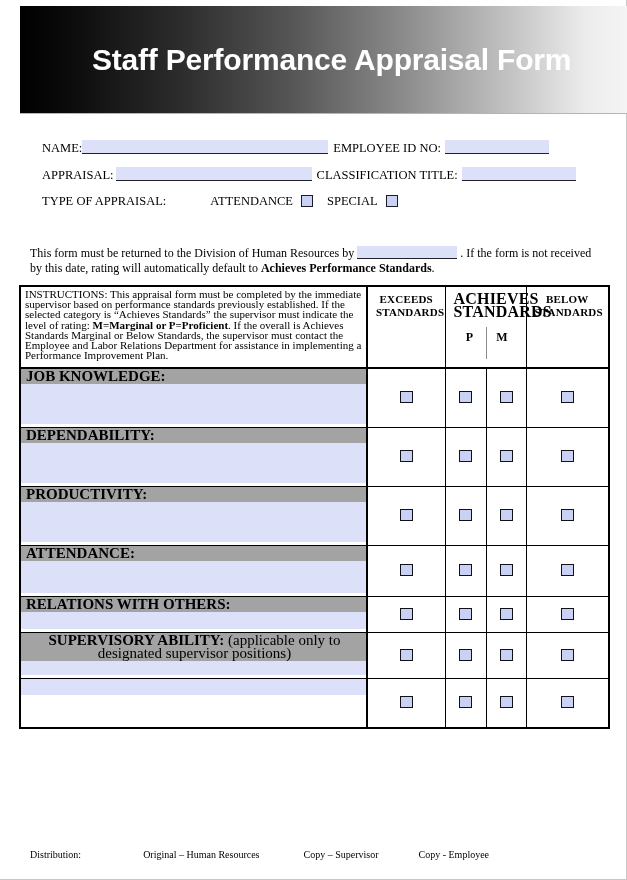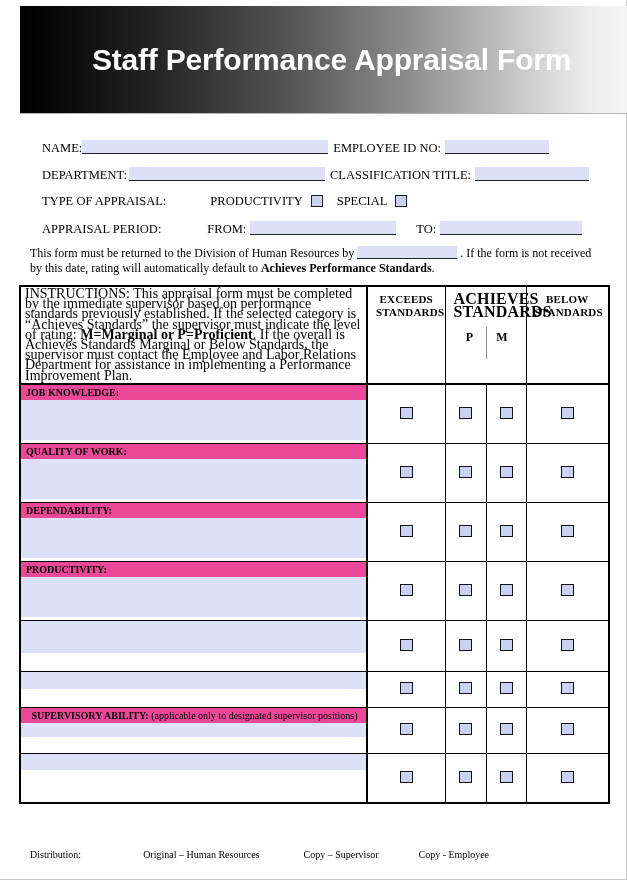--- a/index.html
+++ b/index.html
@@ -109,21 +109,21 @@
     background: #ffffff;
   }
 
   
   .hdr-instr {
     border-right: 2px solid #000 !important;
     border-bottom: 2.5px solid #000 !important;
     padding: 2px 4px 2px 4px !important;
   }
   .instr-text {
-    font-size: 14px;
+    font-size: 11px;
     line-height: 10.2px;
     text-align: left;
   }
   .instr-text b { font-weight: bold; }
 
   .hdr-col {
     border-bottom: 2.5px solid #000 !important;
     text-align: center;
     font-weight: bold;
     font-size: 11px;
@@ -153,24 +153,24 @@
   .achv-sub .sub.m { border-left: 1px solid #8c8c8c; }
 
   
   .crit-cell {
     border-right: 2px solid #000 !important;
     padding: 0 !important;
     position: relative;
   }
   .crit-label {
     font-weight: bold;
-    font-size: 10px;
+    font-size: 15px;
     line-height: 13px;
     padding: 1px 3px 1px 5px;
-    background: #ec4899;
+    background: #a3a3a3;
   }
   .crit-label .norm { font-weight: normal; }
   .crit-fill {
     background: #dce0f8;
     width: 100%;
   }
 
   .chk-cell { text-align: center; vertical-align: middle !important; }
   .chk {
     display: inline-block;
@@ -199,30 +199,27 @@
 
   <div class="header-banner">
     <div class="header-title">Staff Performance Appraisal Form</div>
   </div>
 
   <div class="row-abs ftext" style="top:140px;">
     <span>NAME:</span><span class="fill" style="width:246px;"></span><span style="display:inline-block;width:5px;"></span><span>EMPLOYEE ID NO:</span><span class="fill" style="width:104px;margin-left:4px;"></span>
   </div>
 
   <div class="row-abs ftext" style="top:167px;">
-    <span>DEPARTMENT:</span><span class="fill" style="width:196px;margin-left:2px;"></span><span style="display:inline-block;width:5px;"></span><span>CLASSIFICATION TITLE:</span><span class="fill" style="width:114px;margin-left:4px;"></span>
+    <span>APPRAISAL:</span><span class="fill" style="width:196px;margin-left:2px;"></span><span style="display:inline-block;width:5px;"></span><span>CLASSIFICATION TITLE:</span><span class="fill" style="width:114px;margin-left:4px;"></span>
   </div>
 
   <div class="row-abs ftext" style="top:194px;">
-    <span>TYPE OF APPRAISAL:</span><span style="display:inline-block;width:44px;"></span><span>PRODUCTIVITY</span><span class="cbox" style="margin-left:8px;"></span><span style="display:inline-block;width:14px;"></span><span>SPECIAL</span><span class="cbox" style="margin-left:8px;"></span>
-  </div>
-
-  <div class="row-abs ftext" style="top:221px;">
-    <span>APPRAISAL PERIOD:</span><span style="display:inline-block;width:46px;"></span><span>FROM:</span><span class="fill" style="width:146px;margin-left:4px;"></span><span style="display:inline-block;width:20px;"></span><span>TO:</span><span class="fill" style="width:142px;margin-left:4px;"></span>
-  </div>
+    <span>TYPE OF APPRAISAL:</span><span style="display:inline-block;width:44px;"></span><span>ATTENDANCE</span><span class="cbox" style="margin-left:8px;"></span><span style="display:inline-block;width:14px;"></span><span>SPECIAL</span><span class="cbox" style="margin-left:8px;"></span>
+  </div>
+
 
   <div class="notice">
     <span>This form must be returned to the Division of Human Resources by</span><span class="fill" style="width:100px;margin:0 3px;"></span><span>. If the form is not received by this date, rating will automatically default to </span><b>Achieves Performance Standards</b><span>.</span>
   </div>
 
   <table class="tbl">
     <colgroup>
       <col style="width:347px;">
       <col style="width:78px;">
       <col style="width:41px;">
@@ -256,30 +253,20 @@
       <td class="crit-cell" style="height:58px;">
         <div class="crit-label"><span>JOB KNOWLEDGE:</span><span class="norm"></span></div>
         <div class="crit-fill" style="height:40px;"></div>
       </td>
       <td class="chk-cell"><span class="chk"></span></td>
       <td class="chk-cell"><span class="chk"></span></td>
       <td class="chk-cell"><span class="chk"></span></td>
       <td class="chk-cell"><span class="chk"></span></td>
     </tr>
 
-    <tr>
-      <td class="crit-cell" style="height:58px;">
-        <div class="crit-label"><span>QUALITY OF WORK:</span><span class="norm"></span></div>
-        <div class="crit-fill" style="height:40px;"></div>
-      </td>
-      <td class="chk-cell"><span class="chk"></span></td>
-      <td class="chk-cell"><span class="chk"></span></td>
-      <td class="chk-cell"><span class="chk"></span></td>
-      <td class="chk-cell"><span class="chk"></span></td>
-    </tr>
 
     <tr>
       <td class="crit-cell" style="height:58px;">
         <div class="crit-label"><span>DEPENDABILITY:</span><span class="norm"></span></div>
         <div class="crit-fill" style="height:40px;"></div>
       </td>
       <td class="chk-cell"><span class="chk"></span></td>
       <td class="chk-cell"><span class="chk"></span></td>
       <td class="chk-cell"><span class="chk"></span></td>
       <td class="chk-cell"><span class="chk"></span></td>
@@ -291,30 +278,32 @@
         <div class="crit-fill" style="height:40px;"></div>
       </td>
       <td class="chk-cell"><span class="chk"></span></td>
       <td class="chk-cell"><span class="chk"></span></td>
       <td class="chk-cell"><span class="chk"></span></td>
       <td class="chk-cell"><span class="chk"></span></td>
     </tr>
 
     <tr>
       <td class="crit-cell" style="height:50px;">
+        <div class="crit-label"><span>ATTENDANCE:</span><span class="norm"></span></div>
         <div class="crit-fill" style="height:32px;"></div>
       </td>
       <td class="chk-cell"><span class="chk"></span></td>
       <td class="chk-cell"><span class="chk"></span></td>
       <td class="chk-cell"><span class="chk"></span></td>
       <td class="chk-cell"><span class="chk"></span></td>
     </tr>
 
     <tr>
       <td class="crit-cell" style="height:35px;">
+        <div class="crit-label"><span>RELATIONS WITH OTHERS:</span><span class="norm"></span></div>
         <div class="crit-fill" style="height:17px;"></div>
       </td>
       <td class="chk-cell"><span class="chk"></span></td>
       <td class="chk-cell"><span class="chk"></span></td>
       <td class="chk-cell"><span class="chk"></span></td>
       <td class="chk-cell"><span class="chk"></span></td>
     </tr>
 
 
     <tr>

